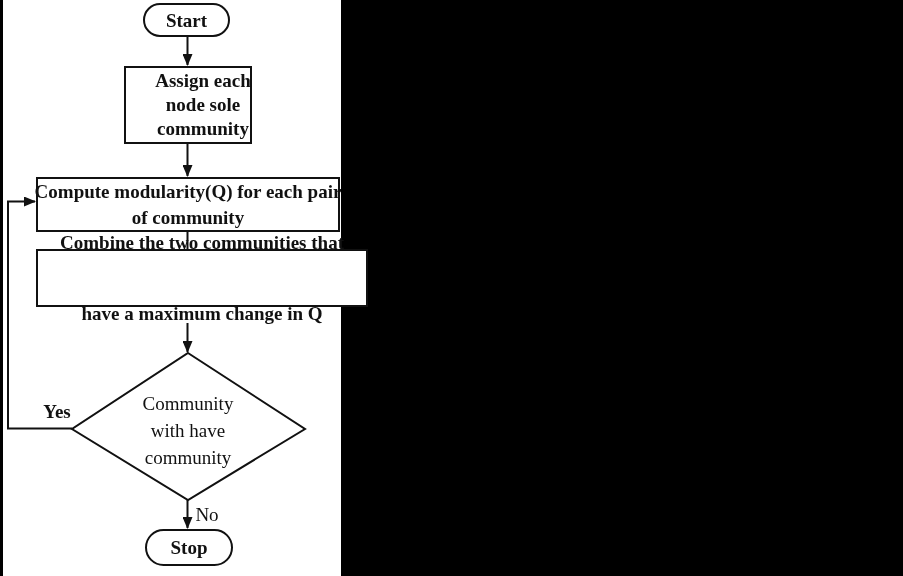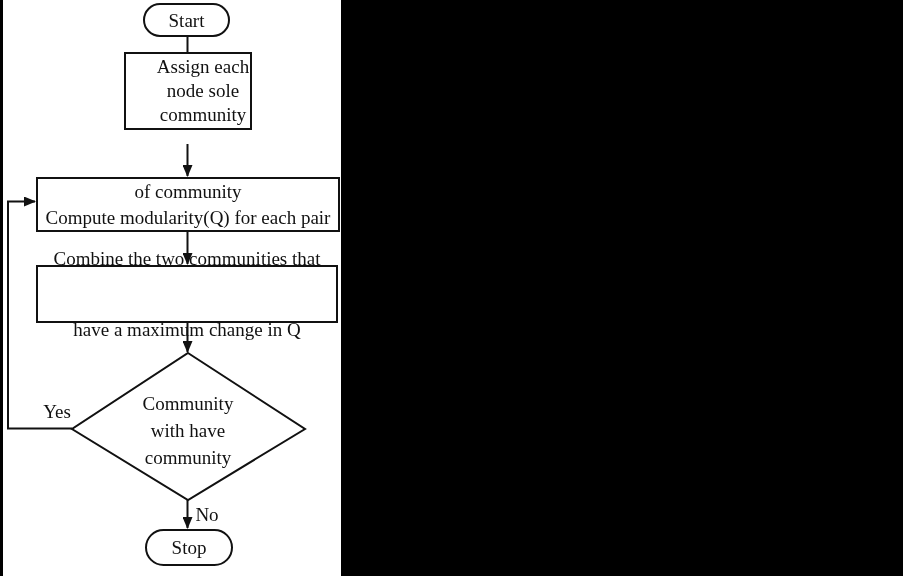--- a/index.html
+++ b/index.html
@@ -36,58 +36,59 @@
     box-sizing: border-box;
     border: 2px solid #111;
     background: #fff;
     display: flex;
     flex-direction: column;
     align-items: center;
     justify-content: center;
     text-align: center;
     font-size: 19px;
     line-height: 25px;
+    font-weight: bold;
   }
   .node .line { display: block; white-space: nowrap; }
   .stadium-start {
     left: 140px; top: 3px; width: 87px; height: 34px;
     border-radius: 17px;
   }
   .rect-assign {
-    left: 121px; top: 52px; width: 128px; height: 78px;
+    left: 121px; top: 66px; width: 128px; height: 78px;
     line-height: 24px;
     padding-left: 30px;
   }
   .rect-compute {
     left: 33px; top: 177px; width: 304px; height: 55px;
     line-height: 26px;
   }
   .rect-combine {
-    left: 33px; top: 265px; width: 302px; height: 58px;
+    left: 33px; top: 249px; width: 332px; height: 58px;
     line-height: 26px;
     gap: 45px;
   }
   .stadium-stop {
     left: 142px; top: 529px; width: 88px; height: 37px;
     border-radius: 20px;
   }
   .diamond-text {
     position: absolute;
     left: 110px; top: 390px; width: 150px;
     text-align: center;
     font-size: 19px;
     line-height: 27px;
   }
   .edge-label {
     position: absolute;
     font-size: 19px;
     line-height: 20px;
     text-align: center;
   }
-  .yes-label { left: 32px; top: 402px; width: 44px; }
+  .yes-label { left: 32px; top: 402px; width: 44px; font-weight: bold; }
   .no-label  { left: 183px; top: 505px; width: 42px; }
 </style>
 </head>
 <body>
 
 <div class="stage">
   <div class="panel">
 
     <svg class="lines-svg" viewBox="0 0 338 576">
       <defs>
@@ -111,22 +112,22 @@
       <span class="line">Start</span>
     </div>
 
     <div class="node rect-assign">
       <span class="line">Assign each</span>
       <span class="line">node sole</span>
       <span class="line">community</span>
     </div>
 
     <div class="node rect-compute">
+      <span class="line">Compute modularity(Q) for each pair</span>
       <span class="line">of community</span>
-      <span class="line">Compute modularity(Q) for each pair</span>
     </div>
 
     <div class="node rect-combine">
       <span class="line">Combine the two communities that</span>
       <span class="line">have a maximum change in Q</span>
     </div>
 
     <div class="diamond-text">
       <span class="line">Community</span><br>
       <span class="line">with have</span><br>

